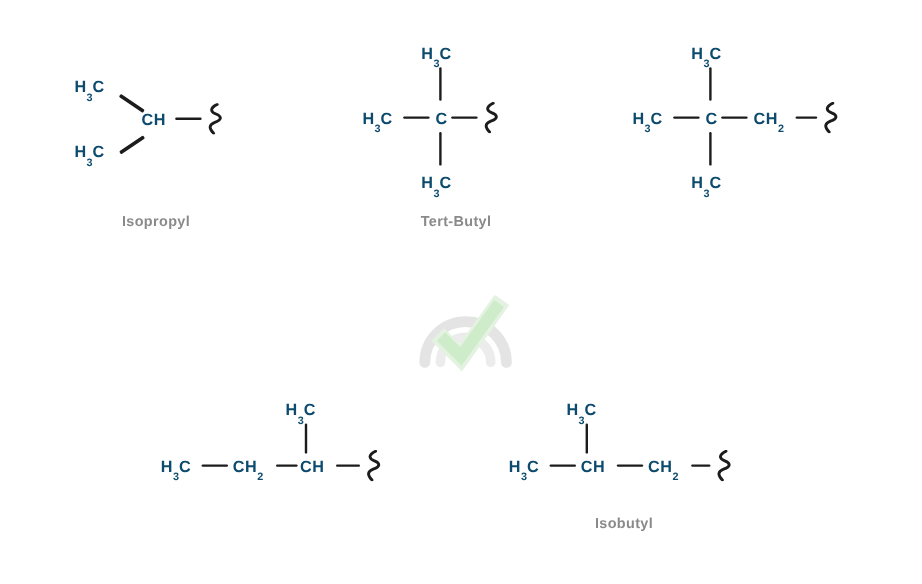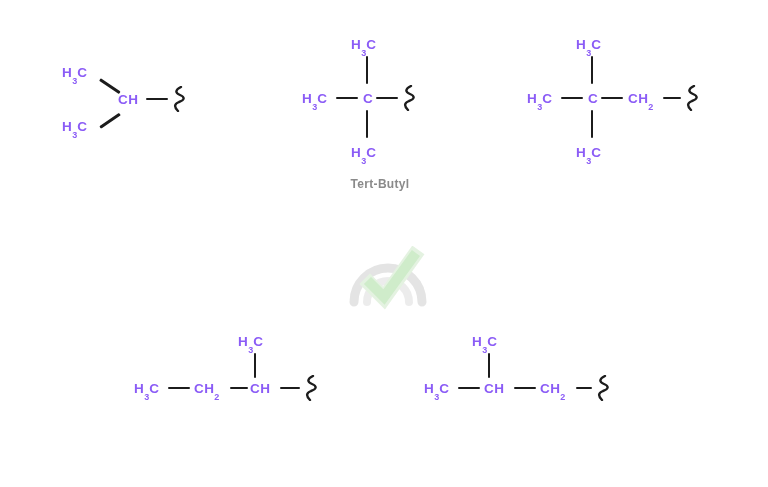--- a/index.html
+++ b/index.html
@@ -20,21 +20,21 @@
   .structure {
     position: absolute;
   }
 
   
   .atom {
     position: absolute;
     font-family: "Liberation Sans", sans-serif;
     font-size: 13.5px;
     font-weight: 700;
-    color: #8b5cf6;
+    color: #0c4a6e;
     letter-spacing: 0.4px;
     white-space: nowrap;
     line-height: 1;
   }
   .atom sub {
     font-size: 9px;
     font-weight: 700;
     line-height: 0;
     position: relative;
     top: 3px;
@@ -118,20 +118,21 @@
   <div class="bond-diag" style="left:60px; top:76px; width:24px; transform:rotate(-34deg);"></div>
 
   <div class="bond-h" style="left:106px; top:48px; width:22px;"></div>
 
   <div class="squiggle" style="left:132px; top:36px;">
     <svg viewBox="0 0 14 26" preserveAspectRatio="none">
       <path d="M9 1 C3 4, 3 7, 8 9 C13 11, 13 14, 7 16 C2 18, 2 21, 6 25" fill="none" stroke="#1c1c1c" stroke-width="2.4" stroke-linecap="round" stroke-linejoin="round"></path>
     </svg>
   </div>
 
+  <span class="caption" style="left:0px; top:128px; width:180px;">Isopropyl</span>
 </div>
 
 <div class="structure" style="left:290px; top:30px; width:180px; height:170px;">
 
   <span class="atom" style="left:61px; top:8px;">H<sub>3</sub>C</span>
 
   <span class="atom" style="left:12px; top:62px;">H<sub>3</sub>C</span>
 
   <span class="atom" style="left:73px; top:62px;">C</span>
 
@@ -225,13 +226,14 @@
   <div class="bond-h" style="left:48px; top:57px; width:22px;"></div>
   <div class="bond-h" style="left:104px; top:57px; width:22px;"></div>
   <div class="bond-h" style="left:166px; top:57px; width:16px;"></div>
 
   <div class="squiggle" style="left:186px; top:45px;">
     <svg viewBox="0 0 14 26" preserveAspectRatio="none">
       <path d="M9 1 C3 4, 3 7, 8 9 C13 11, 13 14, 7 16 C2 18, 2 21, 6 25" fill="none" stroke="#1c1c1c" stroke-width="2.4" stroke-linecap="round" stroke-linejoin="round"></path>
     </svg>
   </div>
 
+  <span class="caption" style="left:0px; top:100px; width:220px;">Isobutyl</span>
 </div>
 
 </body></html>

